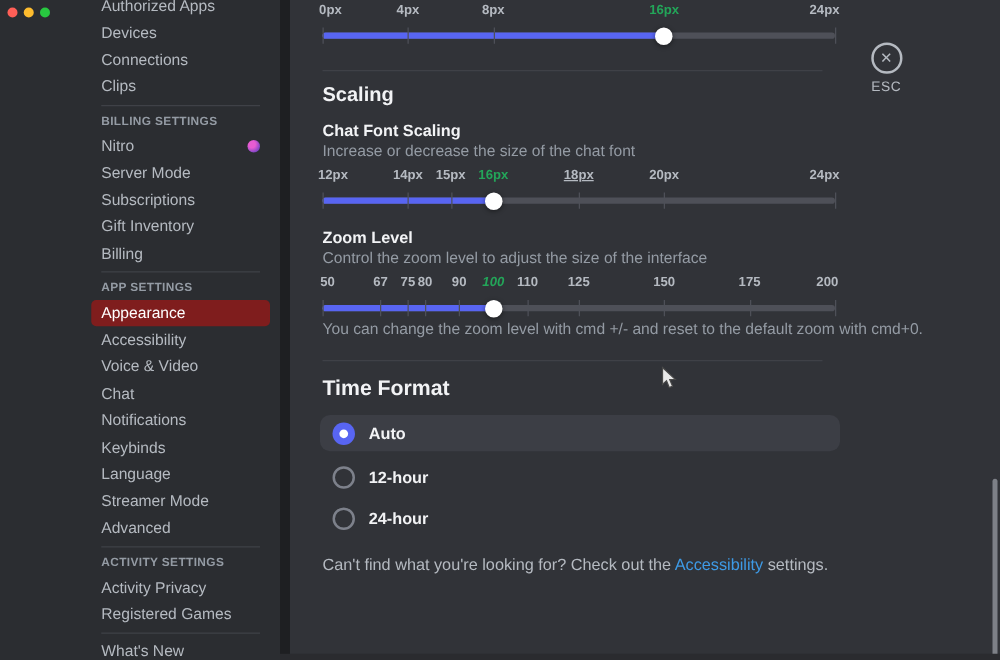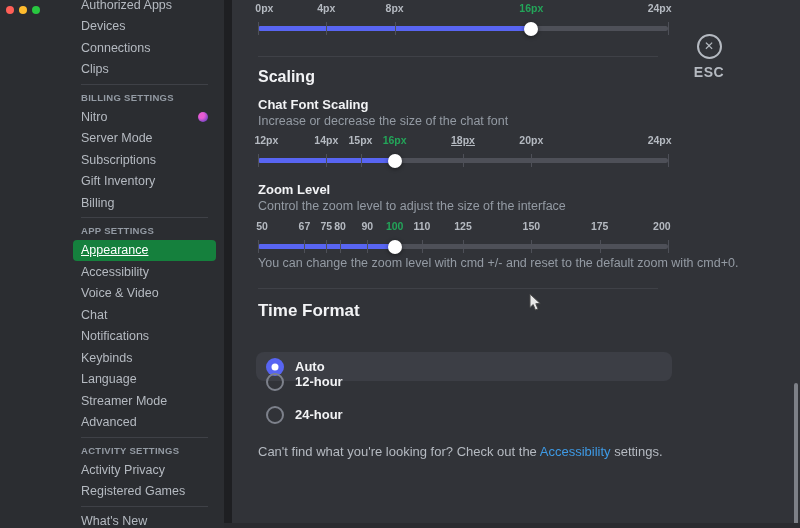--- a/index.html
+++ b/index.html
@@ -8,21 +8,21 @@
   #app { position:relative; width:800px; height:528px; display:flex; overflow:hidden; }
 
   
   #sidebar { position:relative; width:224px; height:100%; background:#2b2d31; flex:none; }
   #traffic-lights { position:absolute; top:6px; left:6px; display:flex; gap:5px; }
   .tl { width:8px; height:8px; border-radius:50%; }
   .tl.red { background:#ff5f57; } .tl.yellow { background:#febc2e; } .tl.green { background:#28c840; }
   #sidebar-nav { position:absolute; top:-6px; left:73px; width:143px; }
   .nav-item { height:21.5px; display:flex; align-items:center; padding:0 8px;
     border-radius:4px; color:#b5bac1; font-size:12.5px; font-weight:500; cursor:pointer; }
-  .nav-item.selected { background:#15803d; color:#ffffff;text-decoration:underline; }
+  .nav-item.selected { background:#7f1d1d; color:#ffffff; }
   .nav-item .spacer { flex:1; }
   .nitro-icon { width:10px; height:10px; border-radius:50%;
     background:radial-gradient(circle at 35% 35%, #e75cd2 0 30%, #8547c6 70%, #5c2e9e 100%); }
   .nav-header { height:18px; display:flex; align-items:center; padding:0 8px;
     color:#949ba4; font-size:9.5px; font-weight:bold; letter-spacing:.3px; }
   .nav-divider { height:1px; background:#3f4147; margin:3.5px 8px; }
 
   
   #gutter { width:8px; height:100%; background:#1e1f22; flex:none; }
 
@@ -56,21 +56,21 @@
   .radio-label { margin-left:11px; color:#f2f3f5; font-size:13px; font-weight:600; }
 
   
   #footer-note { position:absolute; left:26px; top:444px; color:#b5bac1; font-size:13px; }
   #footer-note a { color:#3e9ae5; text-decoration:none; cursor:pointer; }
 
   
   #esc { position:absolute; left:685px; top:34px; width:48px; text-align:center; }
   #esc .circle { width:25px; height:25px; margin:0 auto; border:2px solid #b5bac1; border-radius:50%;
     color:#b5bac1; font-size:12px; line-height:21px; text-align:center; cursor:pointer; }
-  #esc .esc-label { margin-top:5px; color:#b5bac1; font-size:14px; font-weight:bold; letter-spacing:.5px; }
+  #esc .esc-label { margin-top:5px; color:#b5bac1; font-size:11px; font-weight:normal; letter-spacing:.5px; }
 
   
   #scrollbar-thumb { position:absolute; left:794px; top:383px; width:4px; height:145px;
     border-radius:2px; background:#7d8087; }
   #bottom-strip { position:absolute; left:224px; right:0; bottom:0; height:5px; background:#2a2b2f; }
   #cursor { position:absolute; left:529px; top:293px; }
 </style>
 </head>
 <body>
 
@@ -213,41 +213,41 @@
         <div class="tick-label" style="left: 0%; transform: translateX(-15%);">50</div>
         <div class="tick" style="left: 11.3333%;"></div>
         <div class="tick-label" style="left: 11.3333%; transform: translateX(-50%); text-align: right;">67</div>
         <div class="tick" style="left: 16.6667%;"></div>
         <div class="tick-label" style="left: 16.6667%; transform: translateX(-50%);">75</div>
         <div class="tick" style="left: 20%;"></div>
         <div class="tick-label" style="left: 20%; transform: translateX(-50%);">80</div>
         <div class="tick" style="left: 26.6667%;"></div>
         <div class="tick-label" style="left: 26.6667%; transform: translateX(-50%);">90</div>
         <div class="tick" style="left: 33.3333%;"></div>
-        <div class="tick-label active" style="left: 33.3333%; transform: translateX(-50%);">100</div>
+        <div class="tick-label active" style="left: 33.3333%; transform: translateX(-50%); font-style: italic;">100</div>
         <div class="tick" style="left: 40%;"></div>
         <div class="tick-label" style="left: 40%; transform: translateX(-50%);">110</div>
         <div class="tick" style="left: 50%;"></div>
         <div class="tick-label" style="left: 50%; transform: translateX(-50%);">125</div>
         <div class="tick" style="left: 66.6667%;"></div>
         <div class="tick-label" style="left: 66.6667%; transform: translateX(-50%);">150</div>
         <div class="tick" style="left: 83.3333%;"></div>
         <div class="tick-label" style="left: 83.3333%; transform: translateX(-50%);">175</div>
         <div class="tick" style="left: 100%;"></div>
         <div class="tick-label" style="left: 100%; transform: translateX(-85%);">200</div>
         <div class="thumb" style="left: 33.3333%;"></div>
       </div>
     <div class="desc" style="top:256px;">You can change the zoom level with cmd +/- and reset to the default zoom with cmd+0.</div>
 
     <div class="h-divider" style="top:288px;"></div>
 
     <div class="section-title" style="top:301px; font-size:17px;">Time Format</div>
 
     <div id="radio-group">
-        <div class="radio-row selected-bg" style="top: 352px;">
+        <div class="radio-row selected-bg" style="top: 332px;">
           <span class="radio-circle on"></span>
           <span class="radio-label">Auto</span>
         </div>
         <div class="radio-row" style="top: 367px;">
           <span class="radio-circle"></span>
           <span class="radio-label">12-hour</span>
         </div>
         <div class="radio-row" style="top: 400px;">
           <span class="radio-circle"></span>
           <span class="radio-label">24-hour</span>

